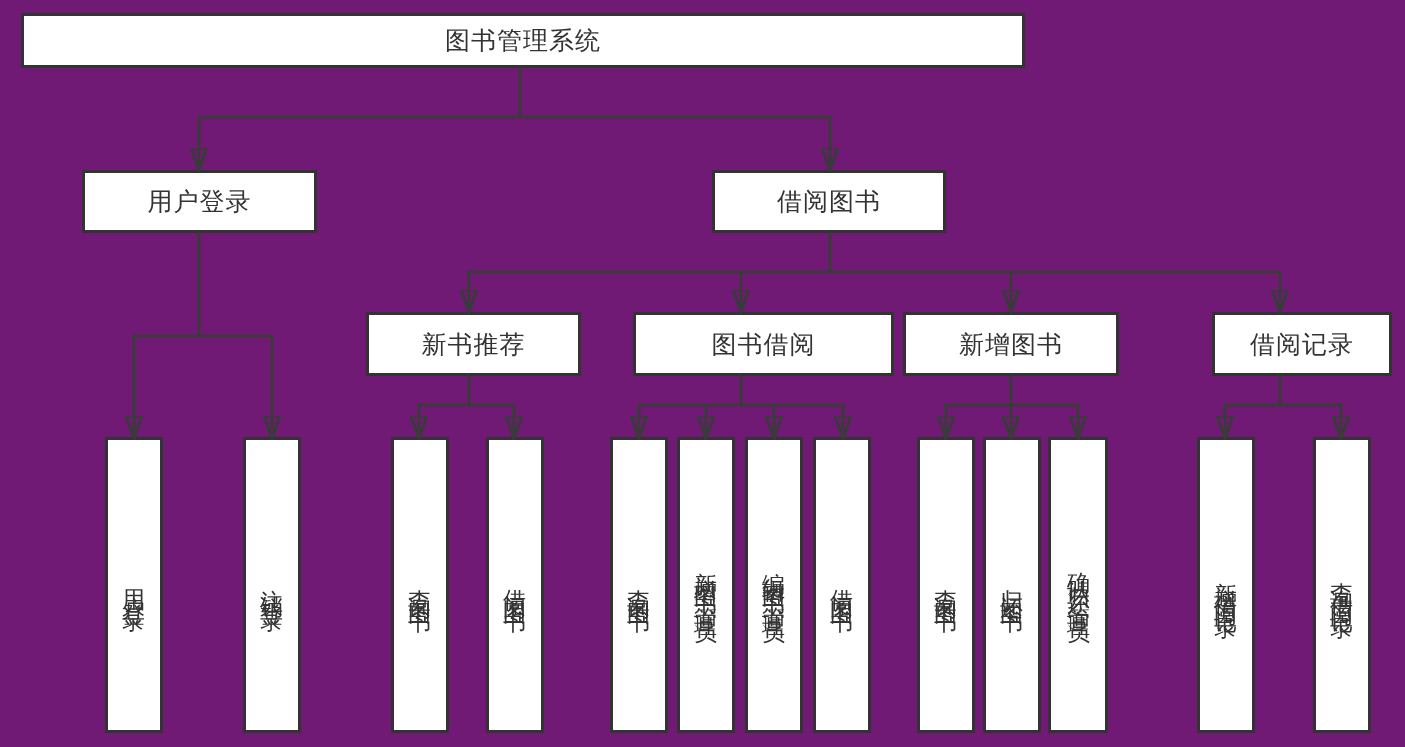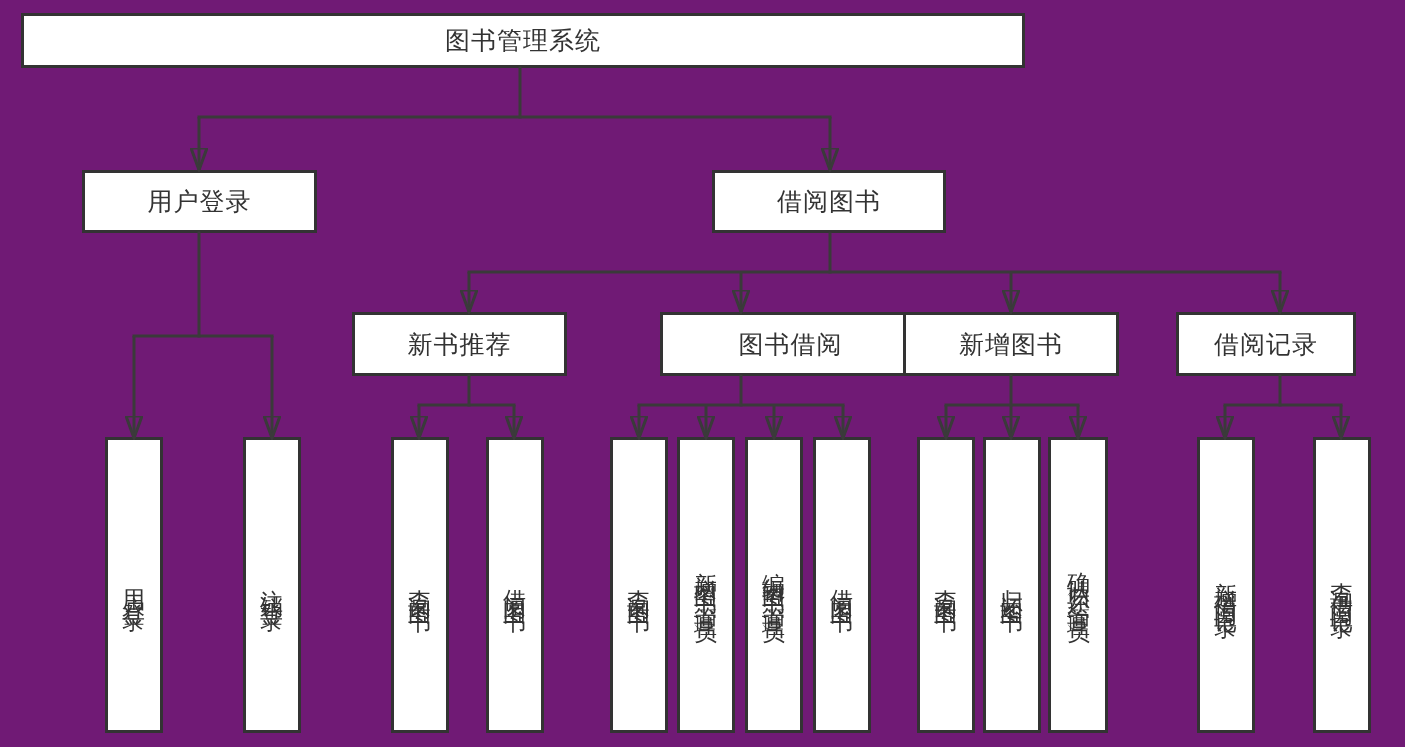--- a/index.html
+++ b/index.html
@@ -32,24 +32,24 @@
 </head>
 <body>
 
 <div id="canvas">
 
   <div class="hbox" style="left:21px;top:13px;width:1004px;height:55px">图书管理系统</div>
 
   <div class="hbox" style="left:82px;top:170px;width:235px;height:63px">用户登录</div>
   <div class="hbox" style="left:712px;top:170px;width:234px;height:63px">借阅图书</div>
 
-  <div class="hbox" style="left:352px;top:312px;width:215px;height:64px">新书推荐</div>
-  <div class="hbox" style="left:660px;top:312px;width:261px;height:64px">图书借阅</div>
+  <div class="hbox" style="left:366px;top:312px;width:215px;height:64px">新书推荐</div>
+  <div class="hbox" style="left:633px;top:312px;width:261px;height:64px">图书借阅</div>
   <div class="hbox" style="left:903px;top:312px;width:216px;height:64px">新增图书</div>
-  <div class="hbox" style="left:1176px;top:312px;width:180px;height:64px">借阅记录</div>
+  <div class="hbox" style="left:1212px;top:312px;width:180px;height:64px">借阅记录</div>
 
   <div class="vbox" style="left:105px">用户登录</div>
   <div class="vbox" style="left:243px">注销登录</div>
 
   <div class="vbox" style="left:391px">查询图书</div>
   <div class="vbox" style="left:486px">借阅图书</div>
 
   <div class="vbox" style="left:610px">查询图书</div>
   <div class="vbox" style="left:677px">新增图书（管理员）</div>
   <div class="vbox" style="left:745px">编辑图书（管理员）</div>

